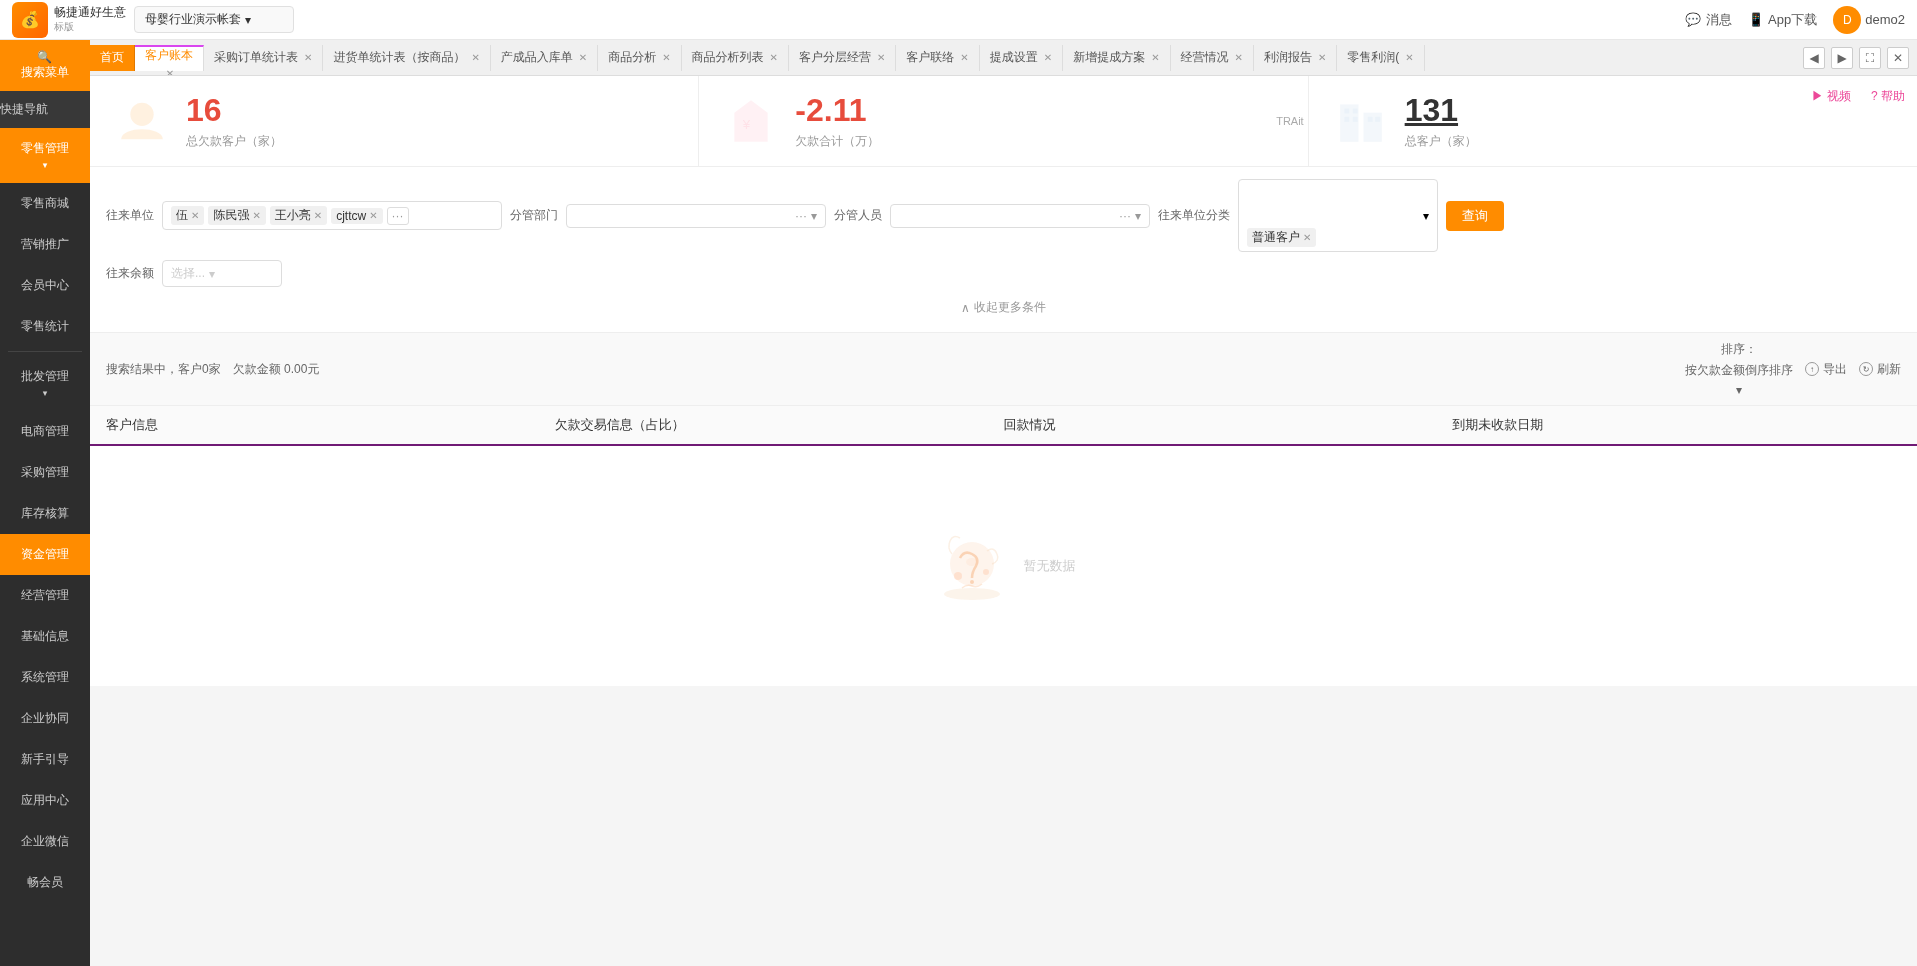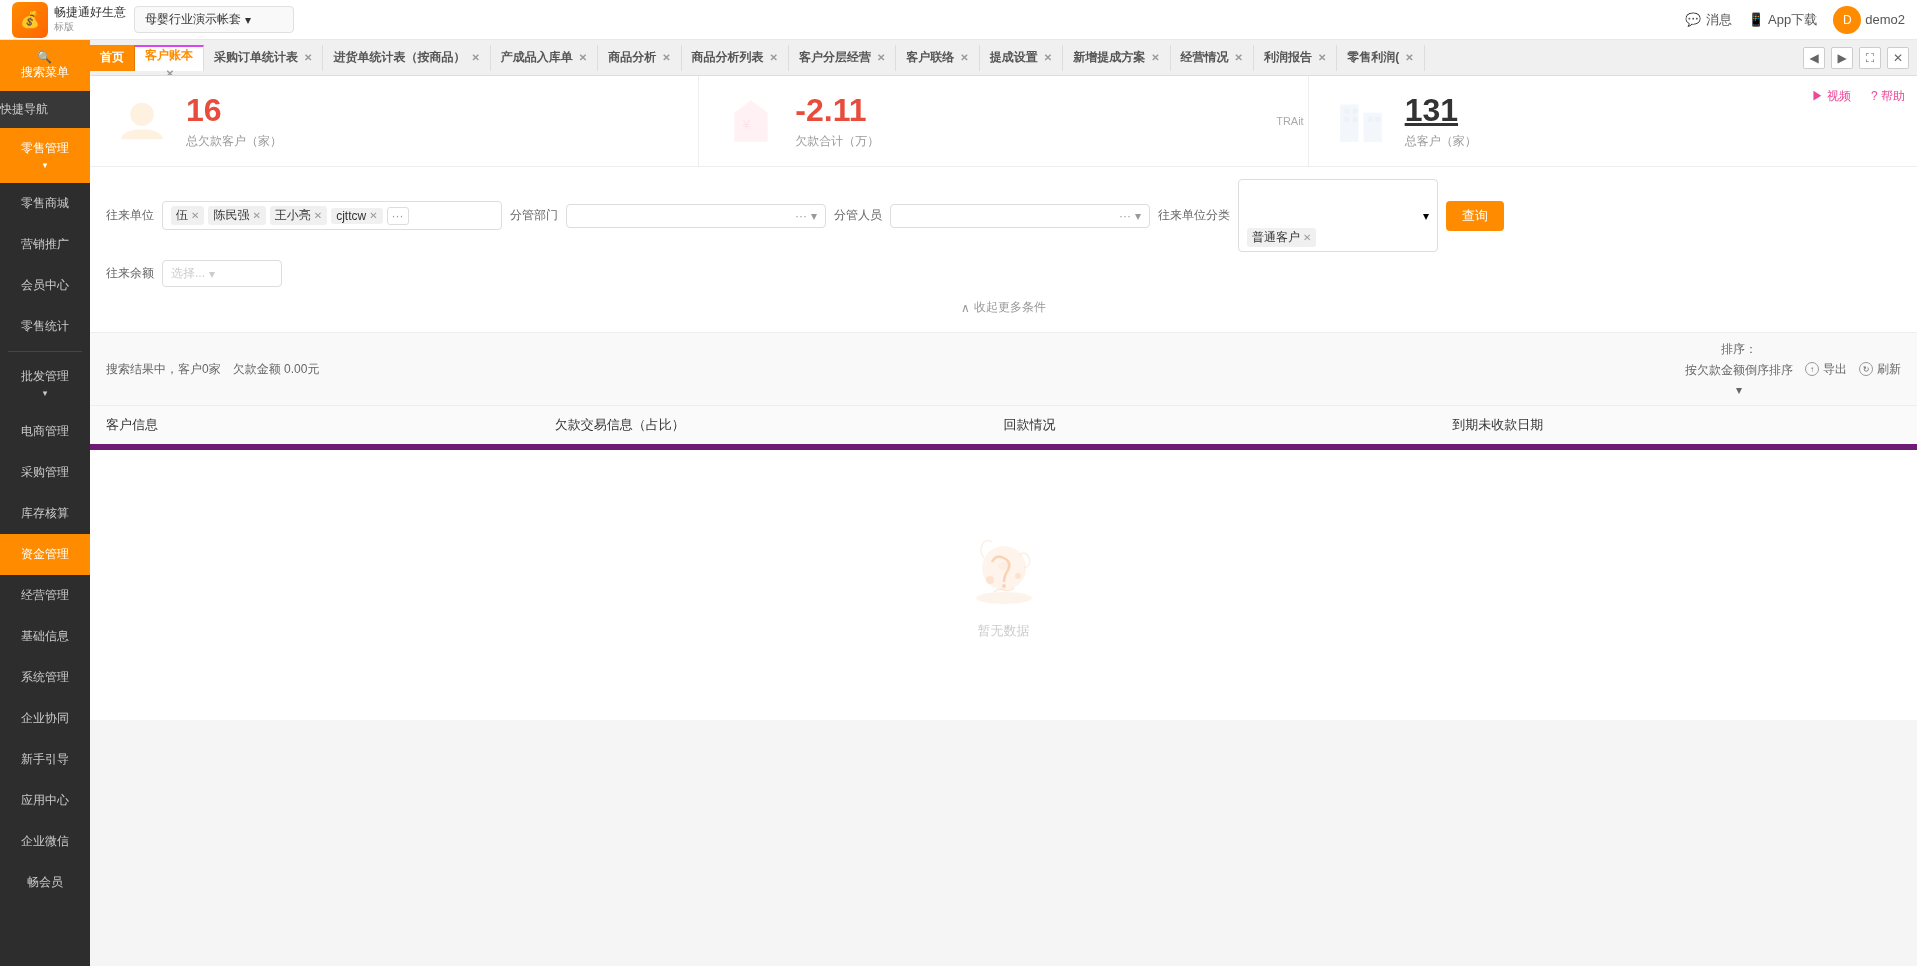--- a/index.html
+++ b/index.html
@@ -27,21 +27,21 @@
     .sidebar-item { padding: 12px 0; text-align: center; color: #ccc; font-size: 12px; cursor: pointer; position: relative; }
     .sidebar-item.active { background: #ff8c00; color: white; }
     .sidebar-item-label { font-size: 12px; }
     .sidebar-divider { height: 1px; background: #444; margin: 4px 8px; }
 
     
     .content-area { flex: 1; display: flex; flex-direction: column; overflow: hidden; }
 
     
     .tab-bar { background: #f0f0f0; display: flex; align-items: center; height: 36px; border-bottom: 1px solid #ddd; flex-shrink: 0; overflow: hidden; }
-    .tab { display: flex; align-items: center; padding: 0 10px; height: 26px; font-size: 12px; cursor: pointer; border-right: 1px solid #ddd; white-space: nowrap; color: #555; gap: 4px; background: #f0f0f0; font-weight: bold; }
+    .tab { display: flex; align-items: center; padding: 0 10px; height: 26px; font-size: 12px; cursor: pointer; border-right: 1px solid #ddd; white-space: nowrap; color: #555; gap: 4px; background: #f0f0f0; }
     .tab.active { background: #fff; color: #ff8c00; border-top: 2px solid #d946ef; flex-direction: column; }
     .tab.home { background: #ff8c00; color: white; border-right: 1px solid #e07800; }
     .tab-close { color: #999; font-size: 10px; margin-left: 2px; }
     .tab-bar-end { display: flex; align-items: center; margin-left: auto; padding: 0 8px; gap: 6px; }
     .tab-bar-btn { width: 22px; height: 22px; display: flex; align-items: center; justify-content: center; cursor: pointer; color: #666; font-size: 12px; border: 1px solid #ccc; border-radius: 2px; background: #fff; }
 
     
     .page-content { flex: 1; overflow-y: auto; background: #f5f5f5; }
 
     
@@ -77,23 +77,23 @@
     
     .result-bar { background: #f9f9f9; padding: 8px 16px; display: flex; align-items: center; justify-content: space-between; border-bottom: 1px solid #eee; font-size: 12px; color: #666; }
     .result-bar-left { display: flex; align-items: center; gap: 12px; }
     .result-bar-right { display: flex; align-items: center; gap: 12px; }
     .sort-select { display: flex; align-items: center; gap: 4px; cursor: pointer; flex-direction: column; }
     .result-action { display: flex; align-items: center; gap: 4px; cursor: pointer; color: #666; }
     .result-action .icon { width: 14px; height: 14px; border-radius: 50%; border: 1px solid #999; display: flex; align-items: center; justify-content: center; font-size: 8px; }
 
     
     .table-container { background: white; margin: 0; }
-    .table-header { display: grid; grid-template-columns: 2fr 2fr 2fr 2fr; padding: 10px 16px; border-bottom: 6px solid #701a75; background: #fafafa; }
+    .table-header { display: grid; grid-template-columns: 2fr 2fr 2fr 2fr; padding: 10px 16px; border-bottom: 2px solid #701a75; background: #fafafa; }
     .table-header-cell { font-size: 13px; color: #333; font-weight: 500; }
-    .empty-state { display: flex; flex-direction: column; align-items: center; justify-content: center; padding: 80px 0; gap: 12px; }
+    .empty-state { display: flex; flex-direction: row; align-items: center; justify-content: center; padding: 80px 0; gap: 12px; }
     .empty-icon { width: 80px; height: 80px; opacity: 0.6; }
     .empty-text { color: #ccc; font-size: 13px; }
 
     
     ::-webkit-scrollbar { width: 4px; height: 4px; }
     ::-webkit-scrollbar-track { background: #f1f1f1; }
     ::-webkit-scrollbar-thumb { background: #ccc; border-radius: 2px; }
   </style>
 </head>
 <body>

